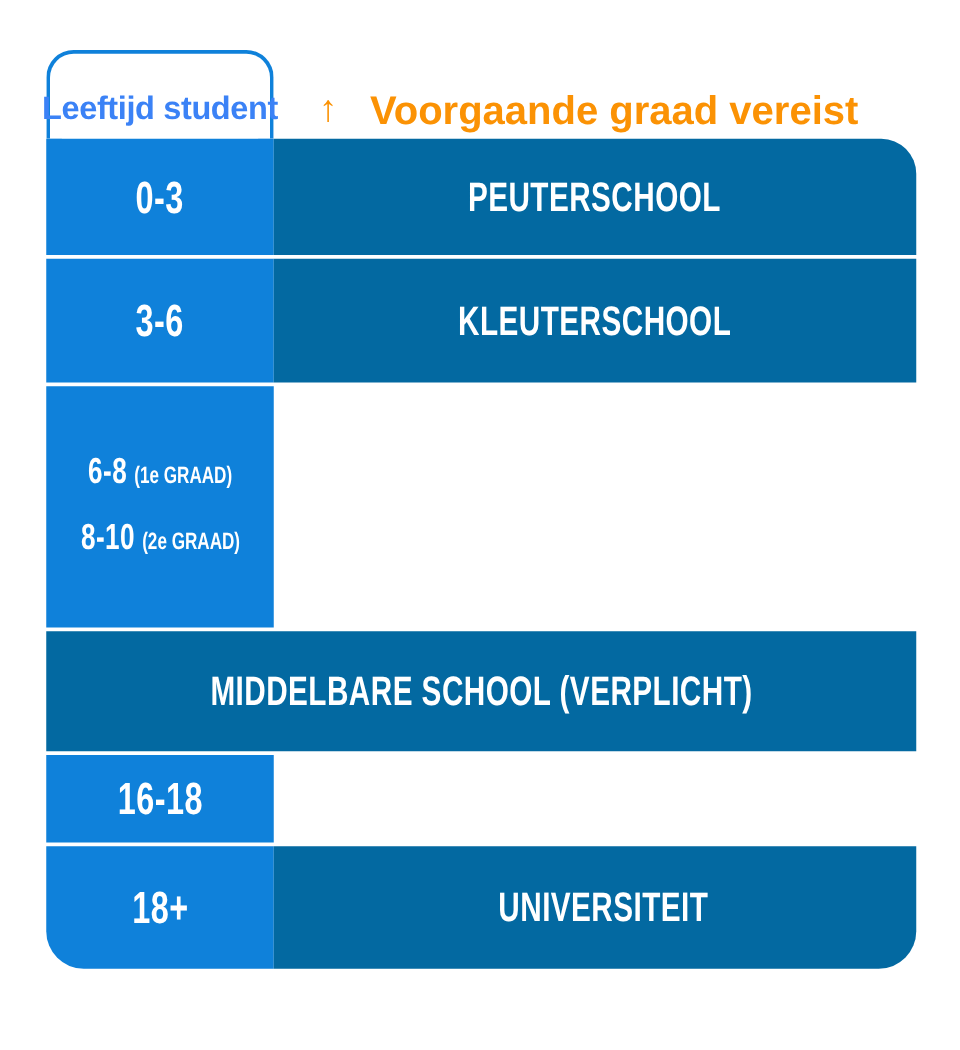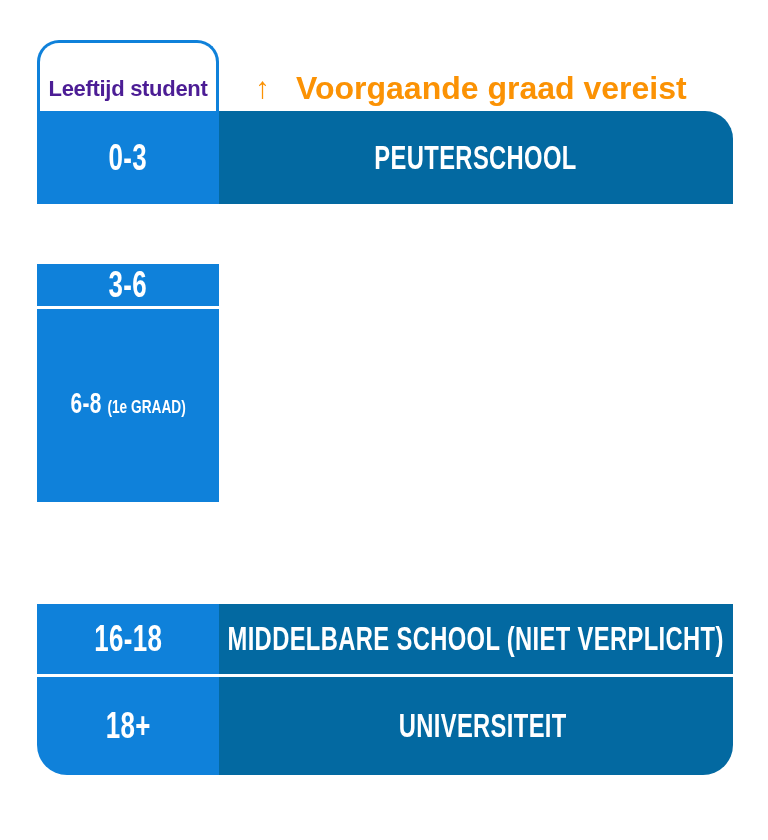--- a/index.html
+++ b/index.html
@@ -34,22 +34,22 @@
     background: #ffffff;
     border: 3px solid #0F81DA;
     border-bottom: none;
     border-radius: 22px 22px 0 0;
     display: flex;
     align-items: flex-end;
     justify-content: center;
     padding-bottom: 9px;
   }
   .age-header-label {
-    color: #4c1d95;
-    font-size: 22px;
+    color: #3b82f6;
+    font-size: 26px;
     font-weight: 700;
     letter-spacing: -0.3px;
     white-space: nowrap;
     text-align: right;
   }
   .req-header {
     flex: 1;
     align-self: flex-end;
     height: 46px;
     display: flex;
@@ -92,21 +92,21 @@
   .school-cell {
     flex: 1;
     background: #0369a1;
     color: #ffffff;
     display: flex;
     align-items: center;
     justify-content: center;
     overflow: hidden;
   }
   .row-1 { height: 93px; }
-  .row-2 { height: 99px; align-items: flex-end; }
+  .row-2 { height: 99px; }
   .row-3 { height: 193px; }
   .row-4 { height: 96px; }
   .row-5 { height: 70px; }
   .row-6 { height: 98px; }
 
   .row-1 .school-cell { border-top-right-radius: 28px; }
   .row-6 .age-cell    { border-bottom-left-radius: 30px; }
   .row-6 .school-cell { border-bottom-right-radius: 30px; padding-left: 13px; }
 
   
@@ -161,39 +161,45 @@
         </div>
         <div class="school-cell">
           <span class="cond school-text">PEUTERSCHOOL</span>
         </div>
       </div>
 
       <div class="row row-2">
         <div class="age-cell">
           <span class="cond age-text">3-6</span>
         </div>
+        <div class="school-cell">
+          <span class="cond school-text">KLEUTERSCHOOL</span>
+        </div>
       </div>
 
       <div class="row row-3">
         <div class="age-cell">
           <div class="age-line">
             <span class="cond"><span class="range-text">6-8</span><span class="grade-text">(1e GRAAD)</span></span>
           </div>
+          <div class="age-line">
+            <span class="cond"><span class="range-text">8-10</span><span class="grade-text">(2e GRAAD)</span></span>
+          </div>
         </div>
       </div>
 
       <div class="row row-4">
+        <div class="school-cell">
+          <span class="cond school-text">MIDDELBARE SCHOOL (VERPLICHT)</span>
+        </div>
       </div>
 
       <div class="row row-5">
         <div class="age-cell">
           <span class="cond age-text">16-18</span>
-        </div>
-        <div class="school-cell">
-          <span class="cond school-text">MIDDELBARE SCHOOL (NIET VERPLICHT)</span>
         </div>
       </div>
 
       <div class="row row-6">
         <div class="age-cell">
           <span class="cond age-text">18+</span>
         </div>
         <div class="school-cell">
           <span class="cond school-text">UNIVERSITEIT</span>
         </div>

